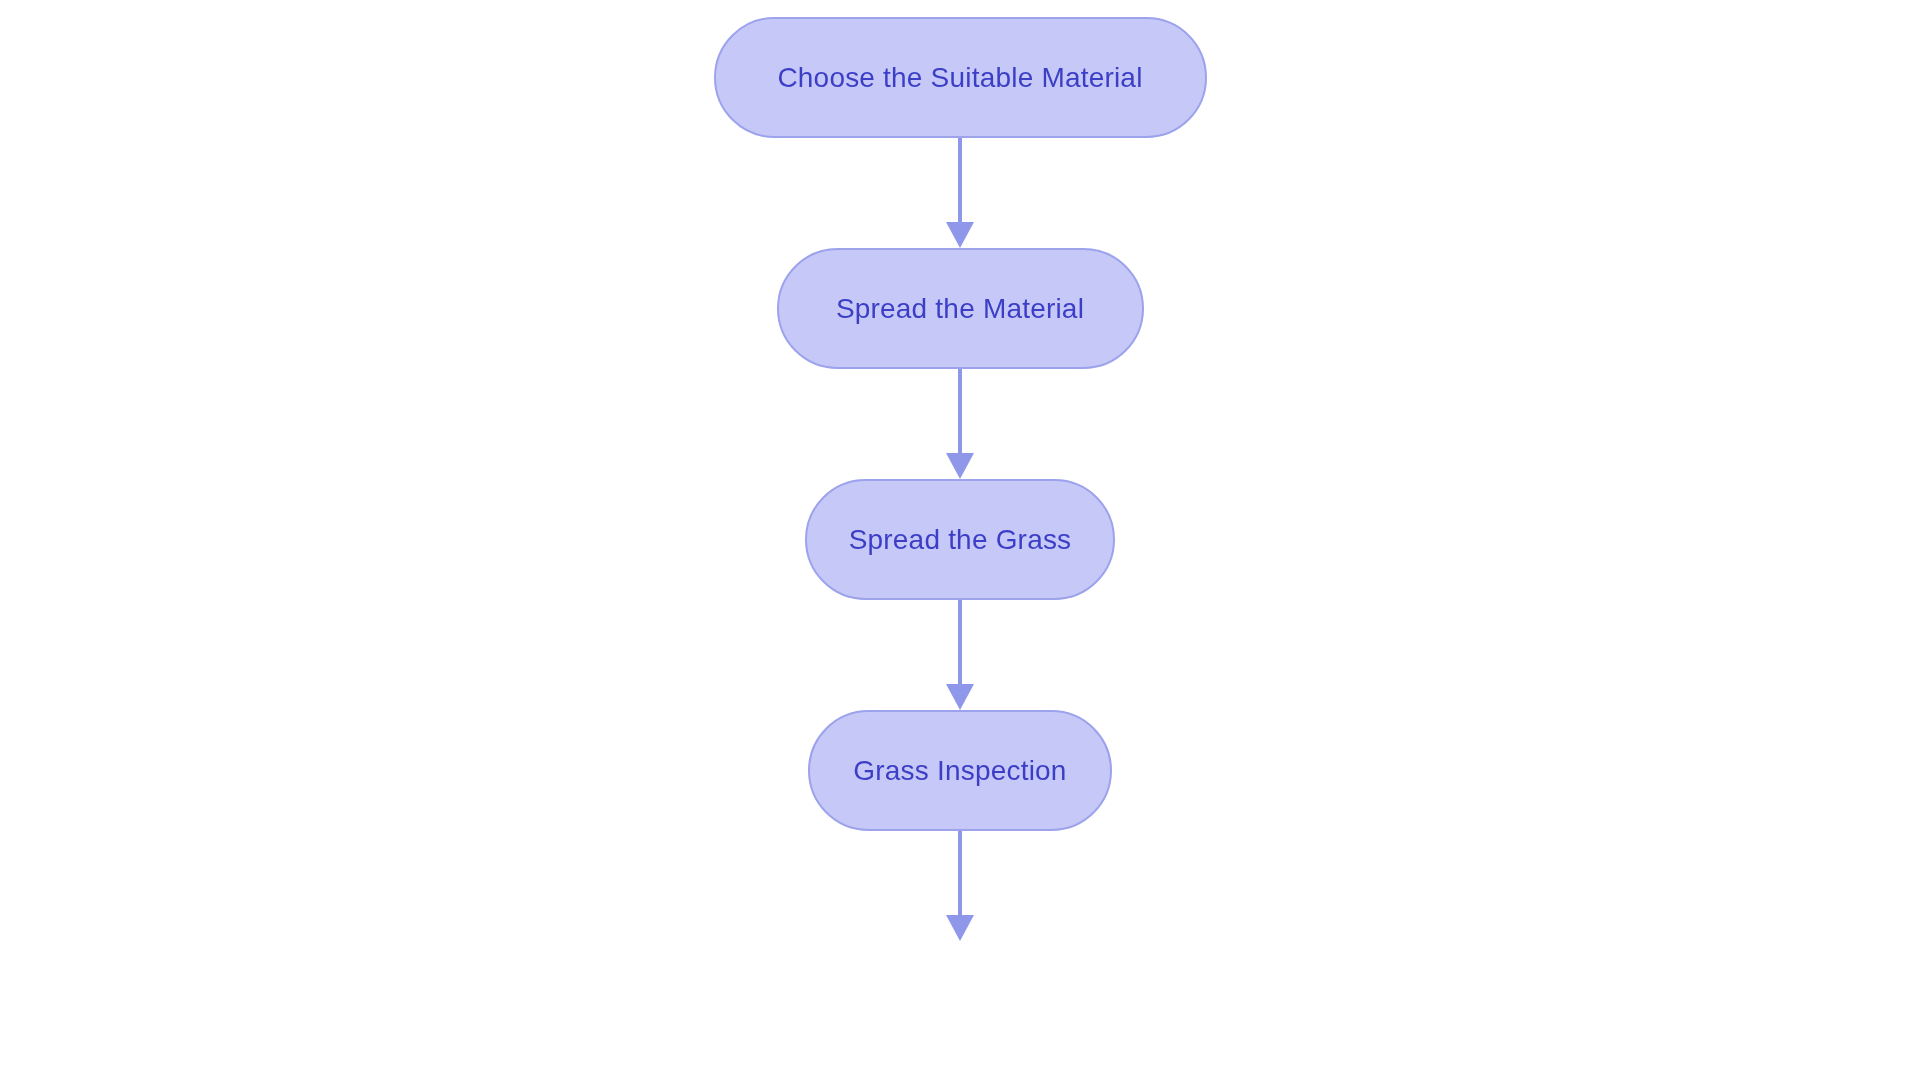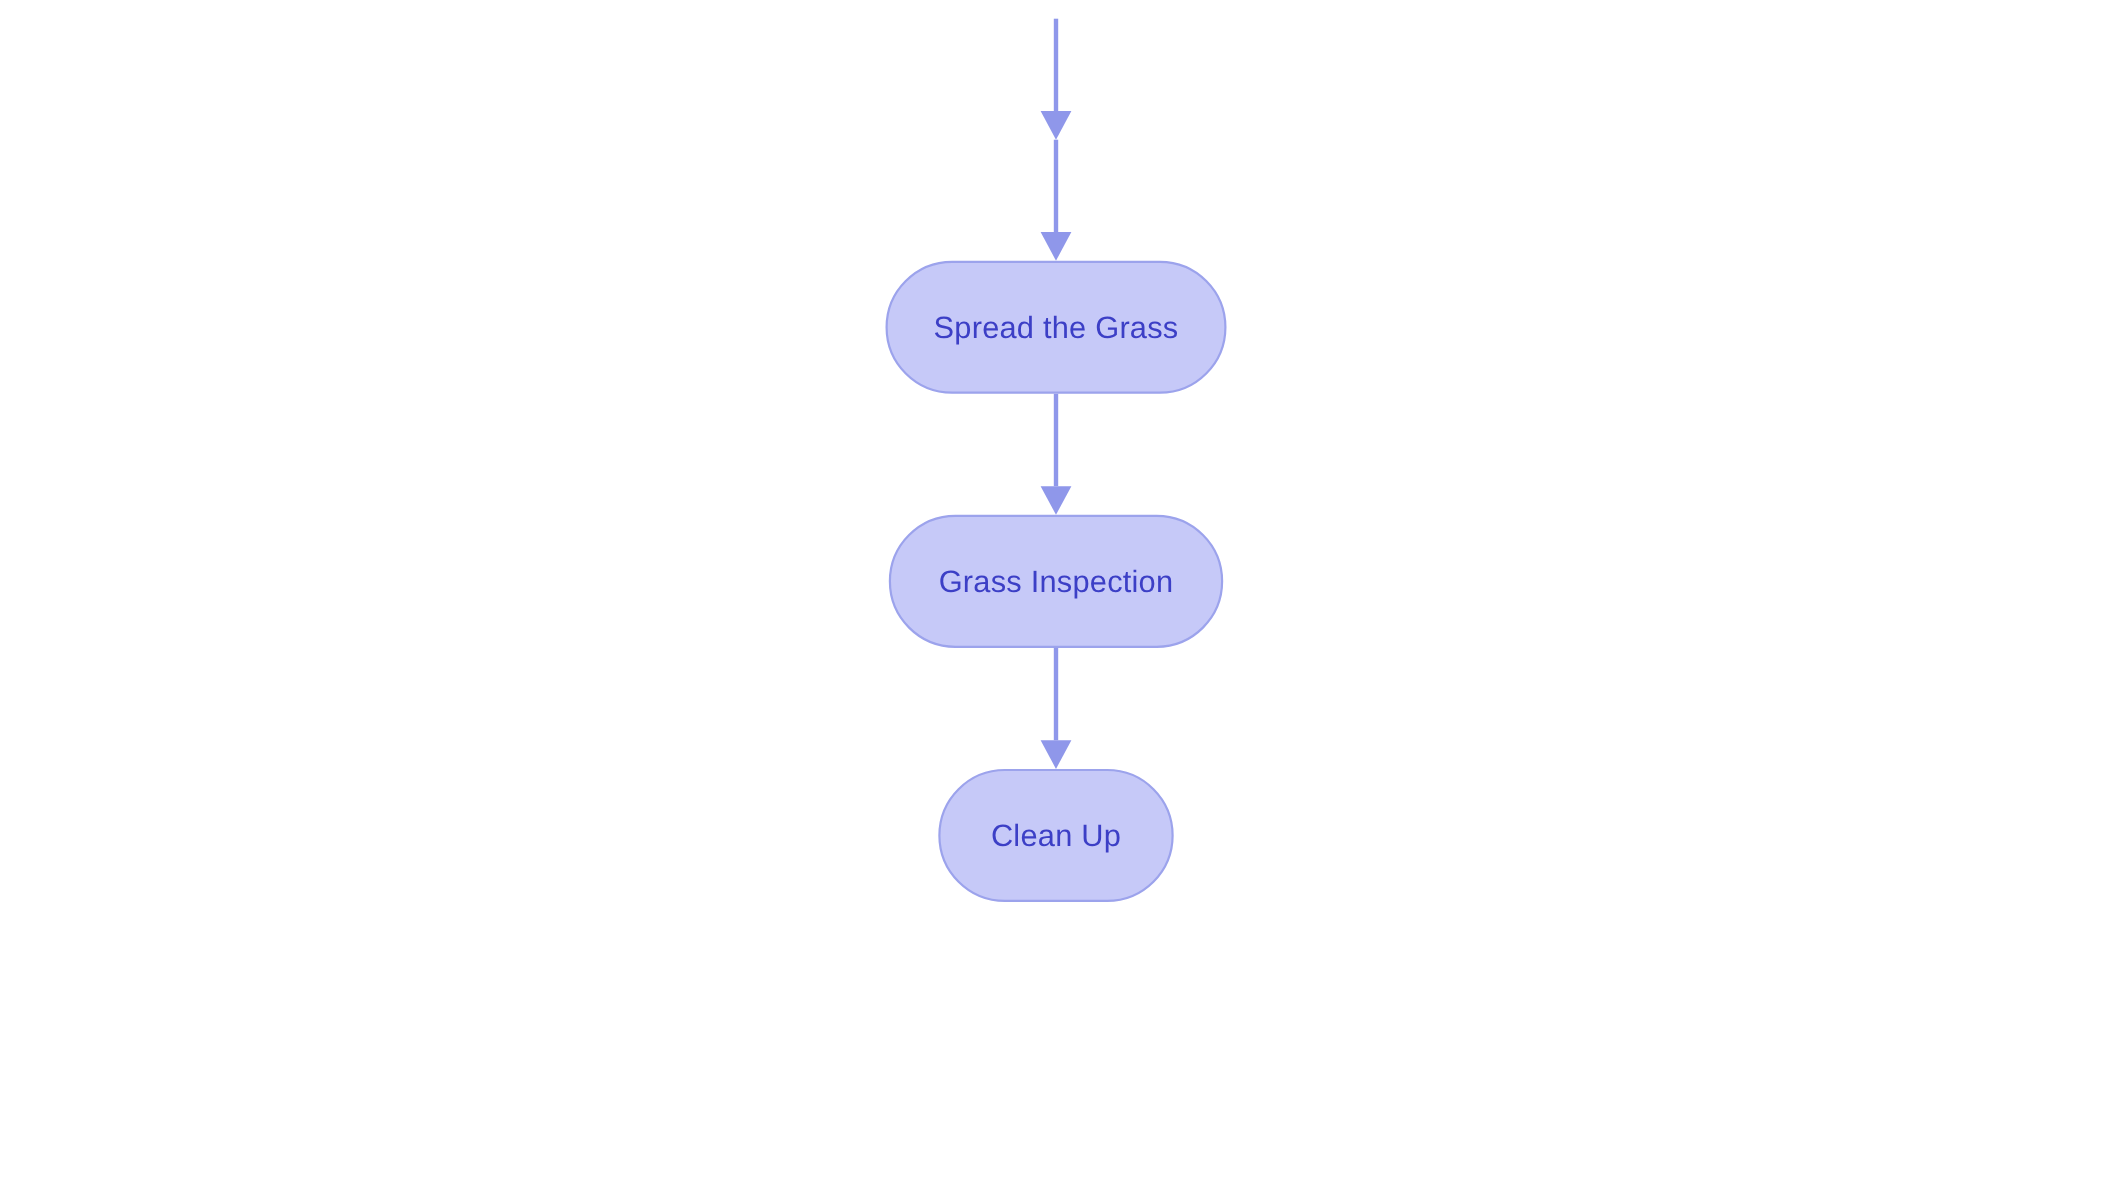--- a/index.html
+++ b/index.html
@@ -62,26 +62,32 @@
     border-left: 14px solid transparent;
     border-right: 14px solid transparent;
     border-top: 26px solid var(--arrow);
   }
 </style>
 </head>
 <body>
 
 <div class="flowchart">
 
+  <div class="node w1">
+    <span>Choose the Suitable Material</span>
+  </div>
 
   <div class="connector">
     <div class="line"></div>
     <div class="head"></div>
   </div>
 
+  <div class="node w2">
+    <span>Spread the Material</span>
+  </div>
 
   <div class="connector">
     <div class="line"></div>
     <div class="head"></div>
   </div>
 
   <div class="node w3">
     <span>Spread the Grass</span>
   </div>
 
@@ -92,17 +98,14 @@
 
   <div class="node w4">
     <span>Grass Inspection</span>
   </div>
 
   <div class="connector">
     <div class="line"></div>
     <div class="head"></div>
   </div>
 
-  <div class="node w5">
-    <span>Clean Up</span>
-  </div>
 
 </div>
 
 </body></html>

